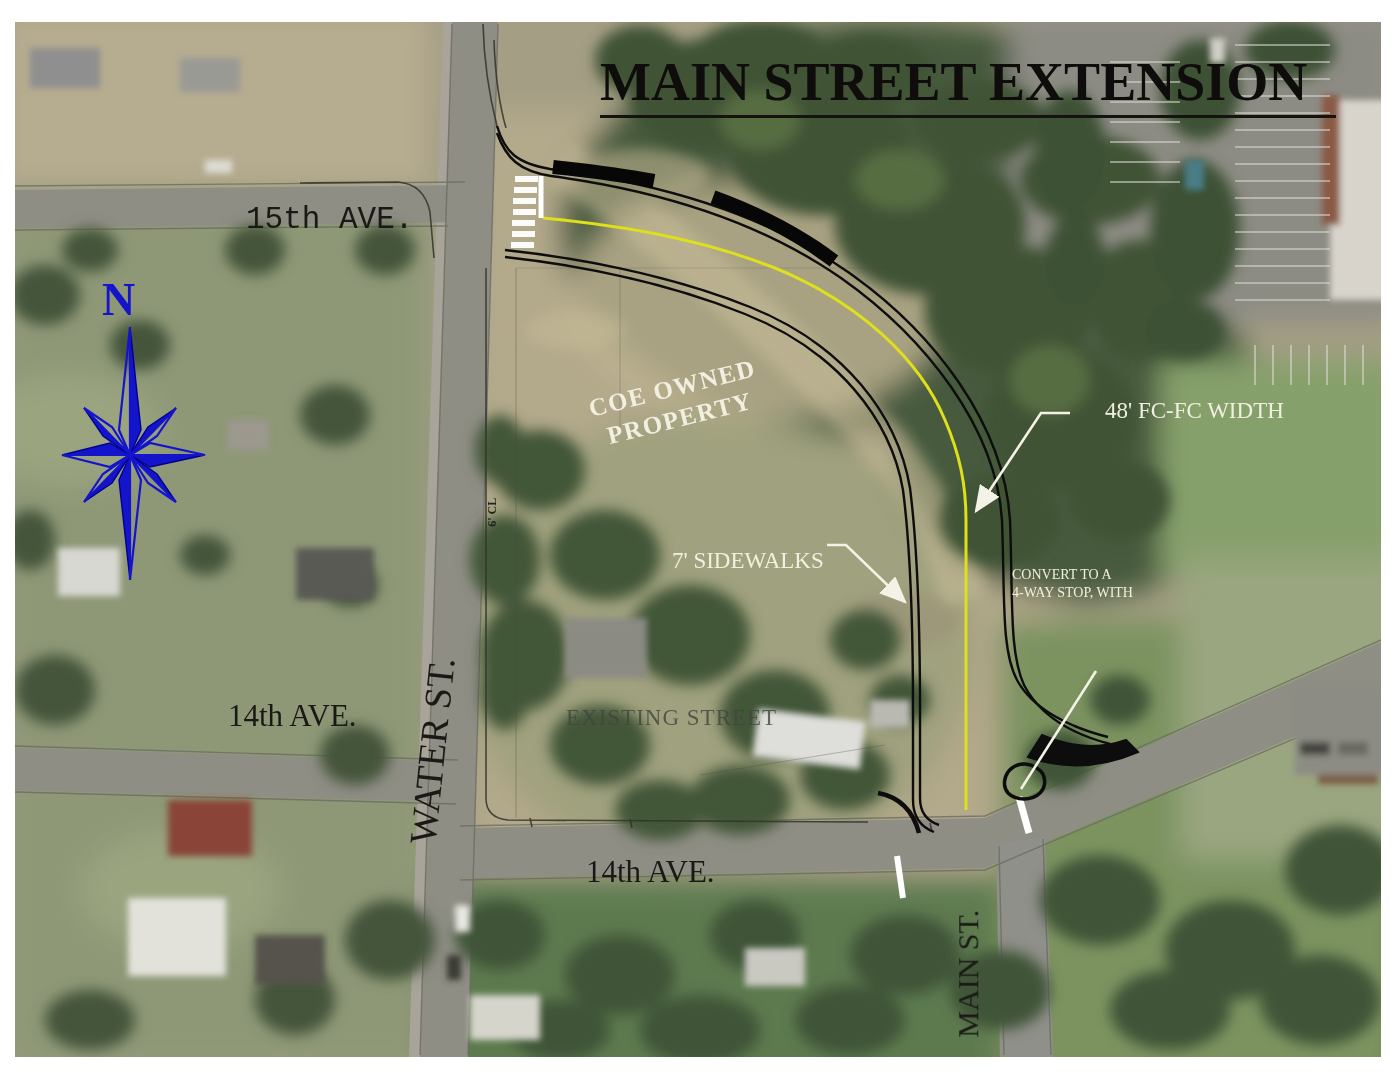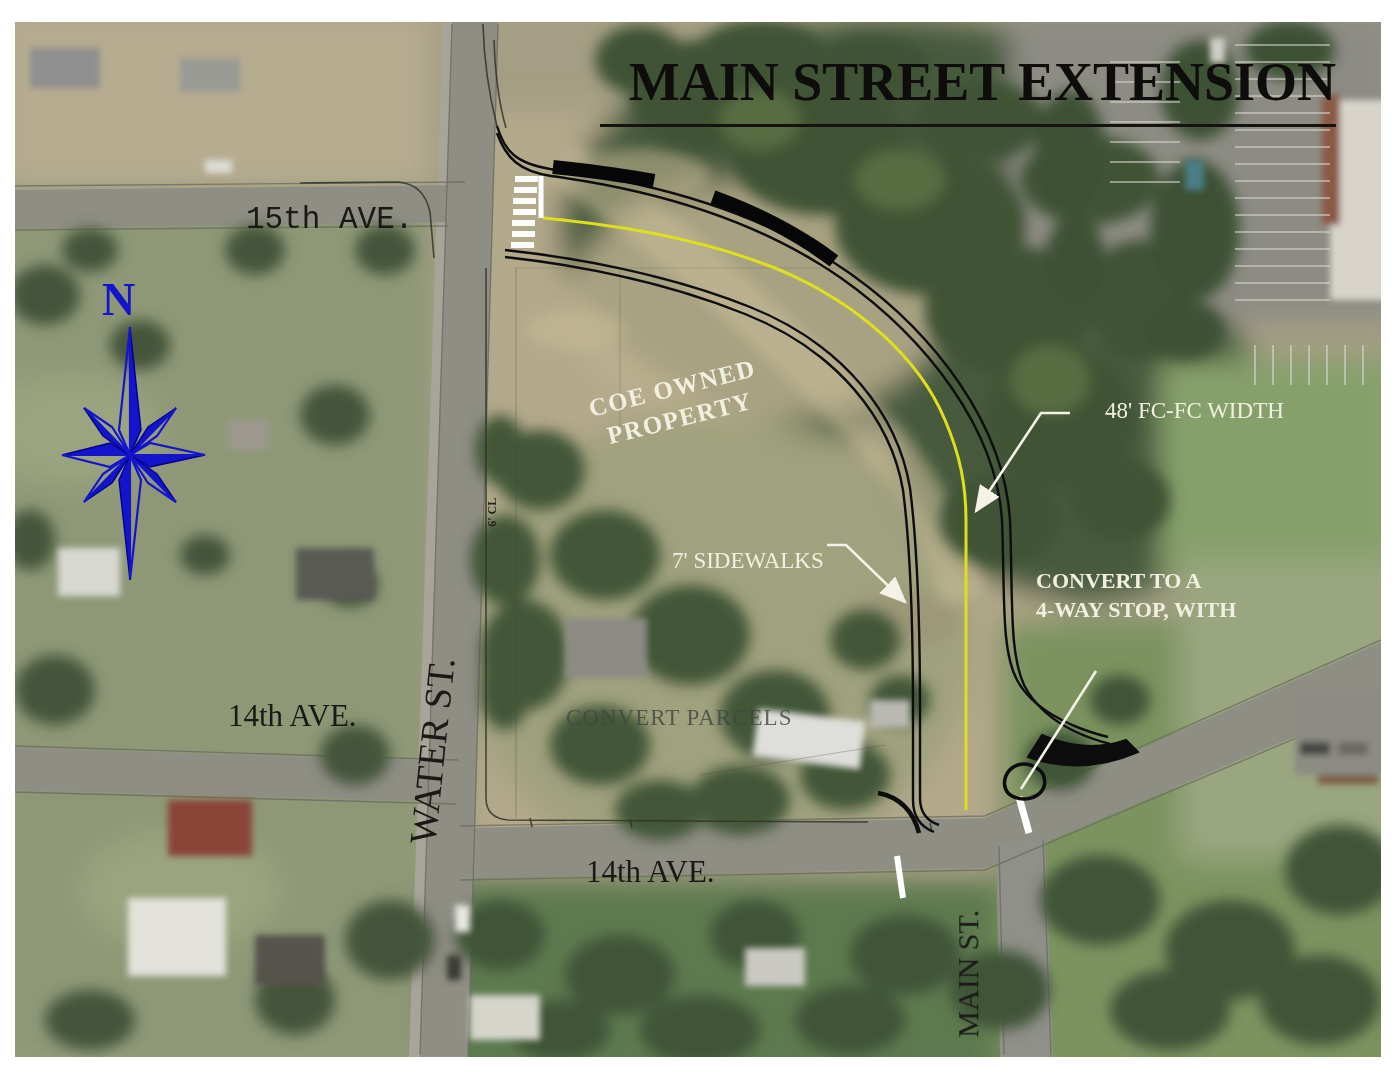--- a/index.html
+++ b/index.html
@@ -11,44 +11,44 @@
     position:absolute;left:15px;top:22px;width:1366px;height:1035px;
     overflow:hidden;background:#a49e84;
   }
   #basemap-svg{position:absolute;left:0;top:0;}
   .lbl{
     position:absolute;font-family:"Liberation Serif",serif;color:#1a1915;
     white-space:nowrap;line-height:1.05;
   }
   .lbl.white{color:#f1efdf;}
   .title{
-    left:600px;top:54px;width:736px;text-align:right;
+    left:600px;top:54px;width:736px;text-align:left;
     font-size:54px;font-weight:bold;letter-spacing:0px;color:#0e0d0b;
-    border-bottom:3px solid #151310;padding-bottom:13px;
+    border-bottom:3px solid #151310;padding-bottom:4px;
   }
   .ave15{left:246px;top:204px;font-size:31px;font-family:Liberation Mono, monospace;}
   .ave14w{left:228px;top:700px;font-size:31px;}
   .ave14c{left:586px;top:856px;font-size:31px;}
   .waterst{
     left:303px;top:731px;width:260px;text-align:center;font-size:38px;
     transform:rotate(-84deg);transform-origin:center;
   }
   .mainst{
     left:868px;top:958px;width:200px;text-align:center;font-size:30px;
     transform:rotate(-90deg);transform-origin:center;
   }
   .coe{
     left:558px;top:372px;width:236px;text-align:center;font-size:25px;
     font-weight:600;letter-spacing:1.5px;transform:rotate(-14deg);
     transform-origin:center;line-height:1.25;
   }
   .parcels{left:566px;top:706px;font-size:23px;color:#41463f;opacity:.8;letter-spacing:1px;}
   .fcw{left:1074px;top:399px;font-size:23px;margin-left:31px;}
   .sdw{left:672px;top:531px;font-size:23px;margin-top:18px;}
-  .convert{left:1036px;top:566px;font-size:22px;line-height:1.32;font-weight:bold;}
+  .convert{left:1012px;top:566px;font-size:14px;line-height:1.32;}
   .clsmall{
     left:462px;top:506px;width:60px;text-align:center;font-size:12px;color:#20241f;
     transform:rotate(-90deg);transform-origin:center;font-weight:bold;
   }
   .north{left:102px;top:276px;font-size:46px;font-weight:bold;color:#1414cc;}
 </style>
 </head>
 <body>
 
 <div id="map">
@@ -321,21 +321,21 @@
 <div class="lbl waterst">WATER ST.</div>
 <div class="lbl ave14w">14th AVE.</div>
 <div class="lbl ave14c">14th AVE.</div>
 <div class="lbl mainst">MAIN ST.</div>
 
 <div class="lbl white coe">
   <div>COE OWNED</div>
   <div>PROPERTY</div>
 </div>
 
-<div class="lbl parcels">CONVERT PARCELS</div>
+<div class="lbl parcels">EXISTING STREET</div>
 
 <div class="lbl white fcw">48' FC-FC WIDTH</div>
 
 <div class="lbl white sdw">7' SIDEWALKS</div>
 
 <div class="lbl white convert">
   <div>CONVERT TO A</div>
   <div>4-WAY STOP, WITH</div>
 </div>
 

